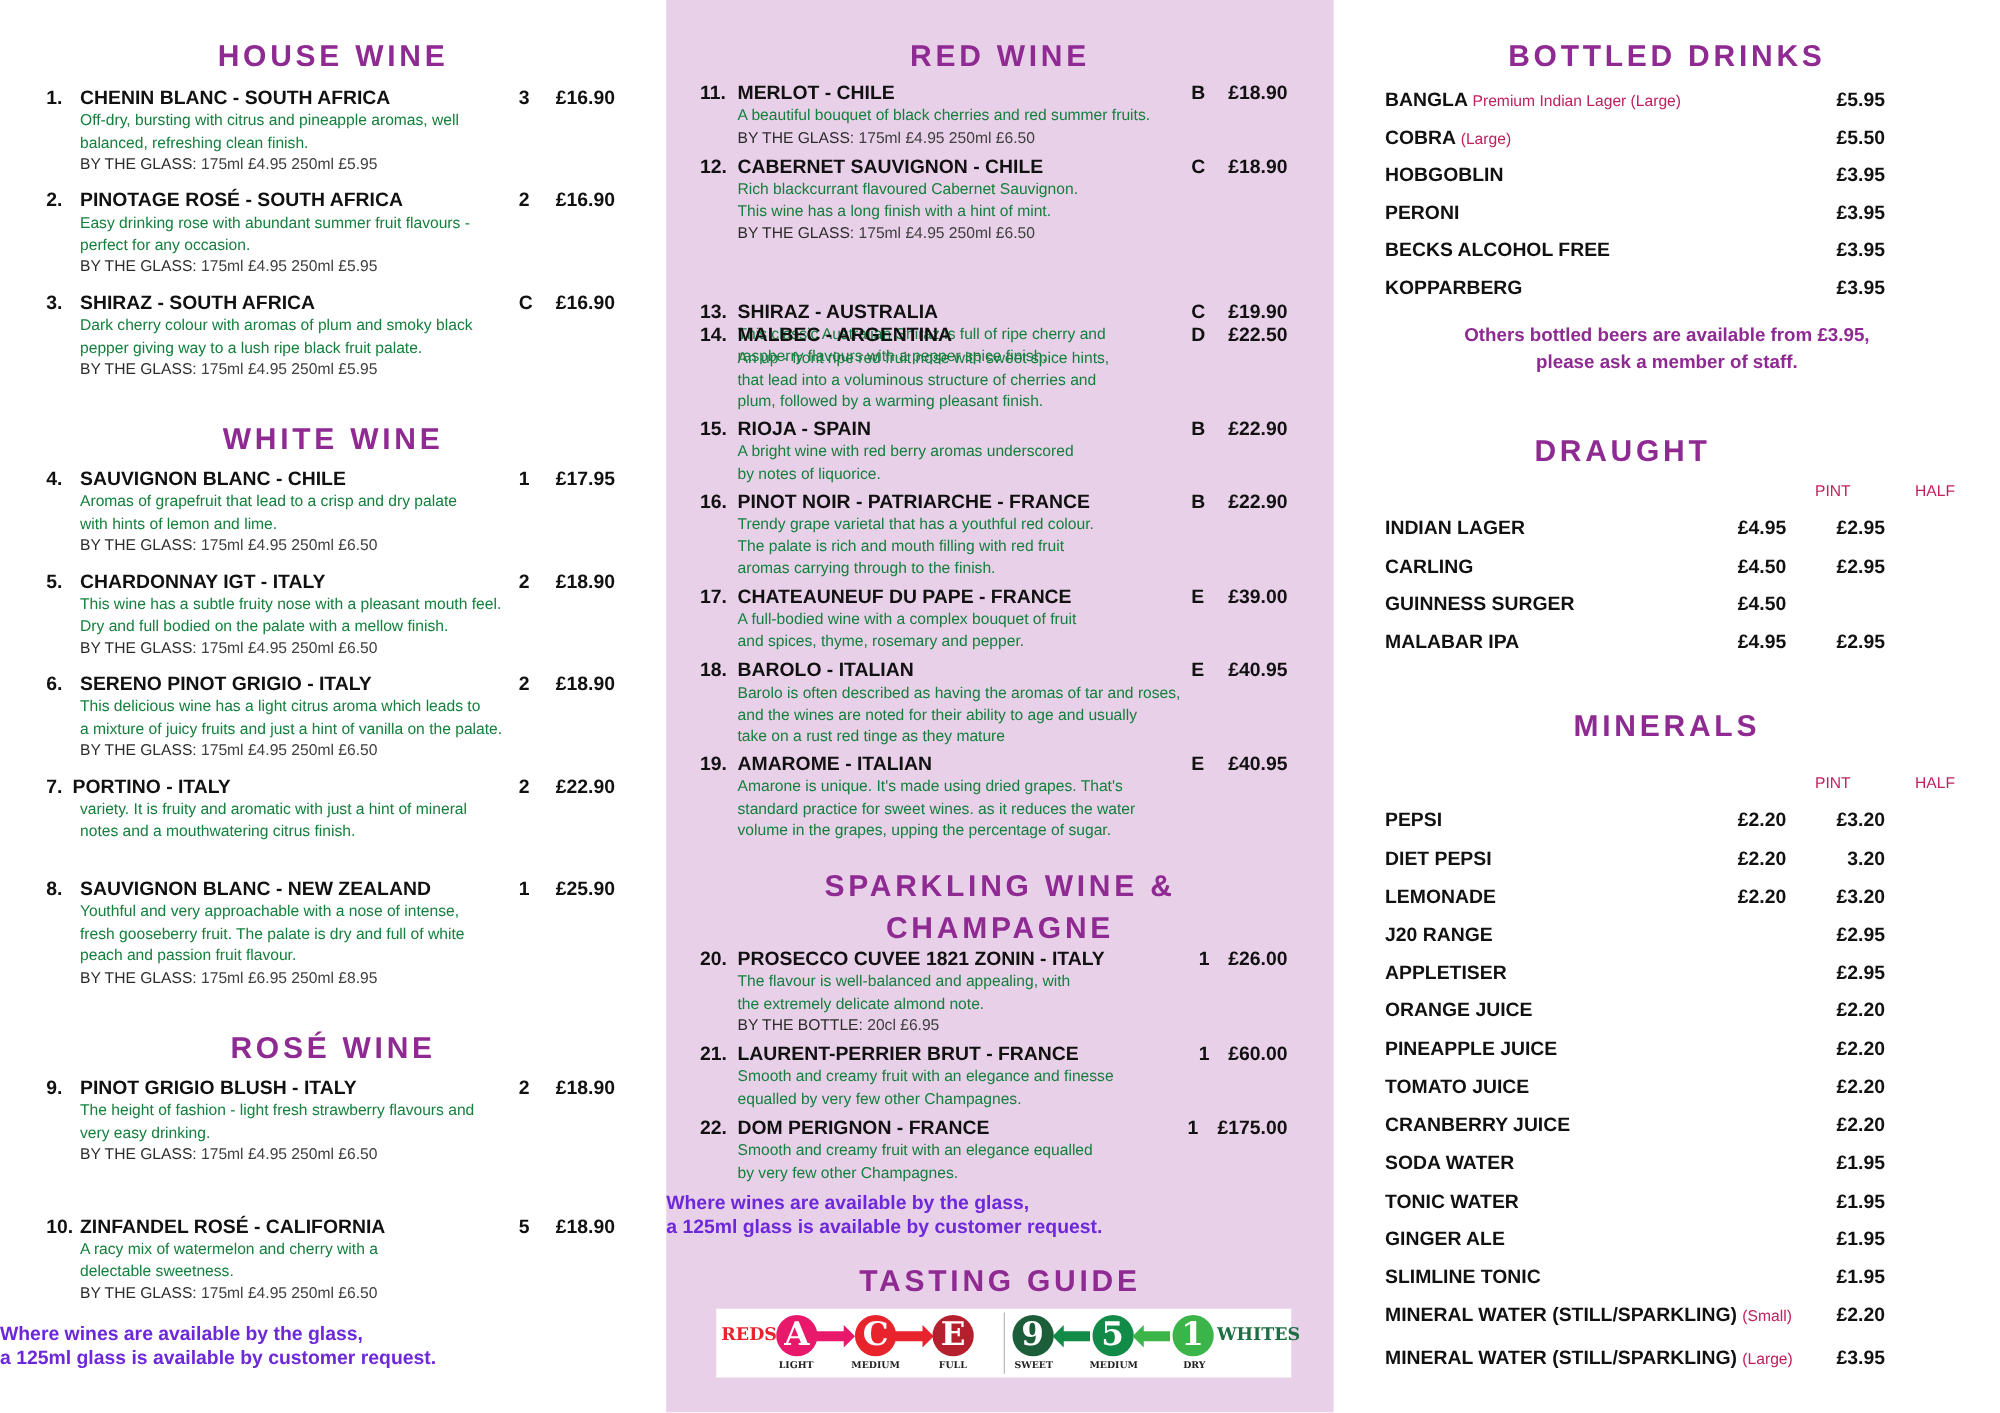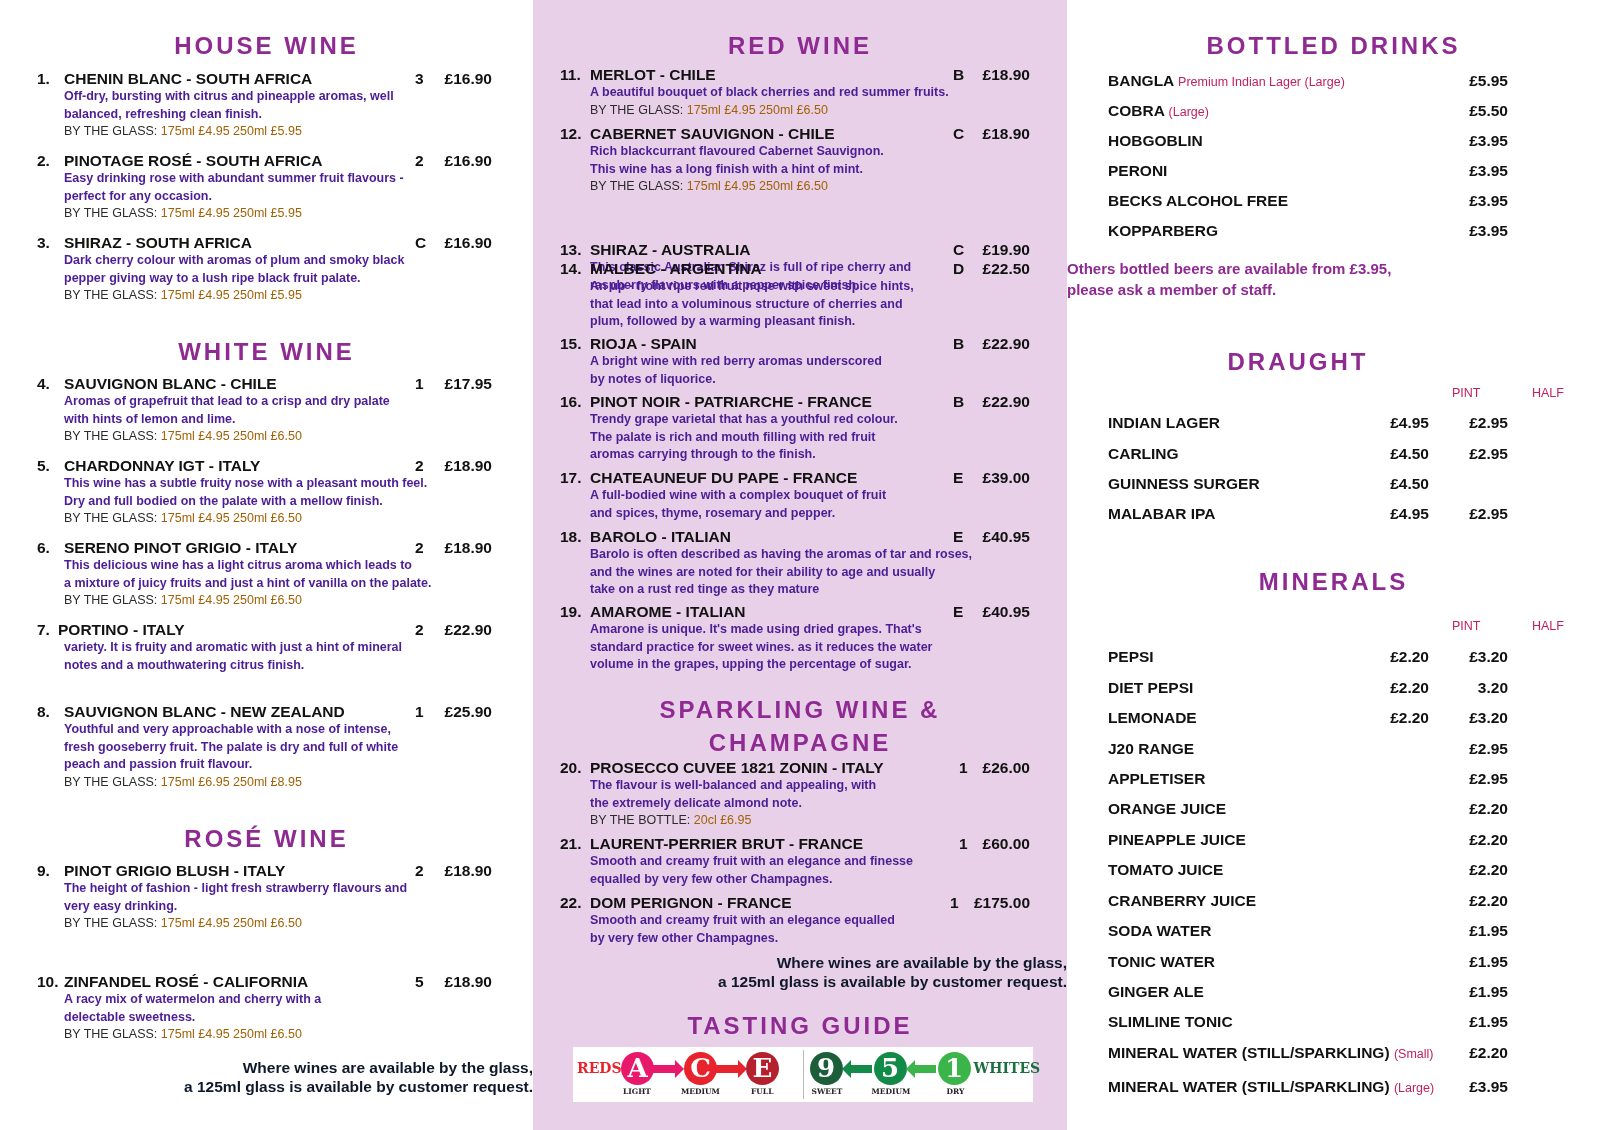--- a/index.html
+++ b/index.html
@@ -16,49 +16,49 @@
     color: #8e2a92; font-weight: bold; font-size: 24px; letter-spacing: 3px;
   }
 
   
   .wine { position: absolute; }
   .wine .row { display: flex; font-size: 15.5px; font-weight: bold; color: #111; line-height: 18px; }
   .wine .num { flex: 0 0 auto; }
   .wine .name { flex: 1 1 auto; white-space: nowrap; }
   .wine .code { flex: 0 0 auto; width: 22px; text-align: left; }
   .wine .price { flex: 0 0 auto; text-align: right; }
-  .wine .desc { color: #4c1d95; font-size: 12.5px; line-height: 17.5px; font-weight: bold; }
+  .wine .desc { color: #15803d; font-size: 12.5px; line-height: 17.5px; }
   .wine .glass { font-size: 12.5px; line-height: 17.5px; color: #2b2b2b; }
-  .wine .glass .gv { color: #a16207; }
+  .wine .glass .gv { color: #404040; }
 
   .left-wine { left: 37px; width: 455px; }
   .left-wine .num { width: 27px; }
   .left-wine .body { padding-left: 27px; }
   .left-wine .price { width: 55px; }
 
   .mid-wine { left: 560px; width: 470px; }
   .mid-wine .num { width: 30px; }
   .mid-wine .body { padding-left: 30px; }
   .mid-wine .price { width: 55px; }
   .mid-wine .price.wide { width: 64px; }
   .mid-wine .code.sp { width: 16px; }
 
   .footnote {
-    position: absolute; text-align: right; font-size: 15.5px; font-weight: bold; color: #0f172a; line-height: 19px;
+    position: absolute; text-align: left; font-size: 15.5px; font-weight: bold; color: #6d28d9; line-height: 19px;
   }
 
   
   .drink-row { position: absolute; left: 1108px; width: 420px; height: 20px; font-size: 15.5px; font-weight: bold; color: #111; }
   .drink-row .dn { position: absolute; left: 0; white-space: nowrap; }
   .drink-row .dn .note { color: #c0215e; font-weight: normal; font-size: 12.5px; }
   .drink-row .p1 { position: absolute; right: 99px; text-align: right; }
   .drink-row .p2 { position: absolute; right: 20px; text-align: right; }
   .colhead { position: absolute; font-size: 12.5px; color: #c0215e; }
 
-  .notice { position: absolute; left: 1067px; width: 533px; color: #8e2a92; font-weight: bold; font-size: 15px; line-height: 21px; }
+  .notice { position: absolute; left: 1067px; width: 533px; text-align: center; color: #8e2a92; font-weight: bold; font-size: 15px; line-height: 21px; }
 
   
   .guide { position: absolute; left: 573px; top: 1047px; width: 460px; height: 55px; background: #ffffff; display: flex; }
   .guide-half { flex: 1; position: relative; }
   .guide-sep { width: 1px; background: #bbbbbb; margin: 3px 0; }
   .circ { position: absolute; top: 5px; width: 33px; height: 33px; border-radius: 50%; color: #fff; font-family: "DejaVu Serif", serif; font-weight: bold; font-size: 26px; line-height: 33px; text-align: center; }
   .arrow { position: absolute; top: 18px; height: 8px; }
   .arrow::after { content: ""; position: absolute; top: -5px; border-top: 9px solid transparent; border-bottom: 9px solid transparent; }
   .arrow.right::after { right: -8px; border-left: 9px solid currentColor; }
   .arrow.left::after { left: -8px; border-right: 9px solid currentColor; }

